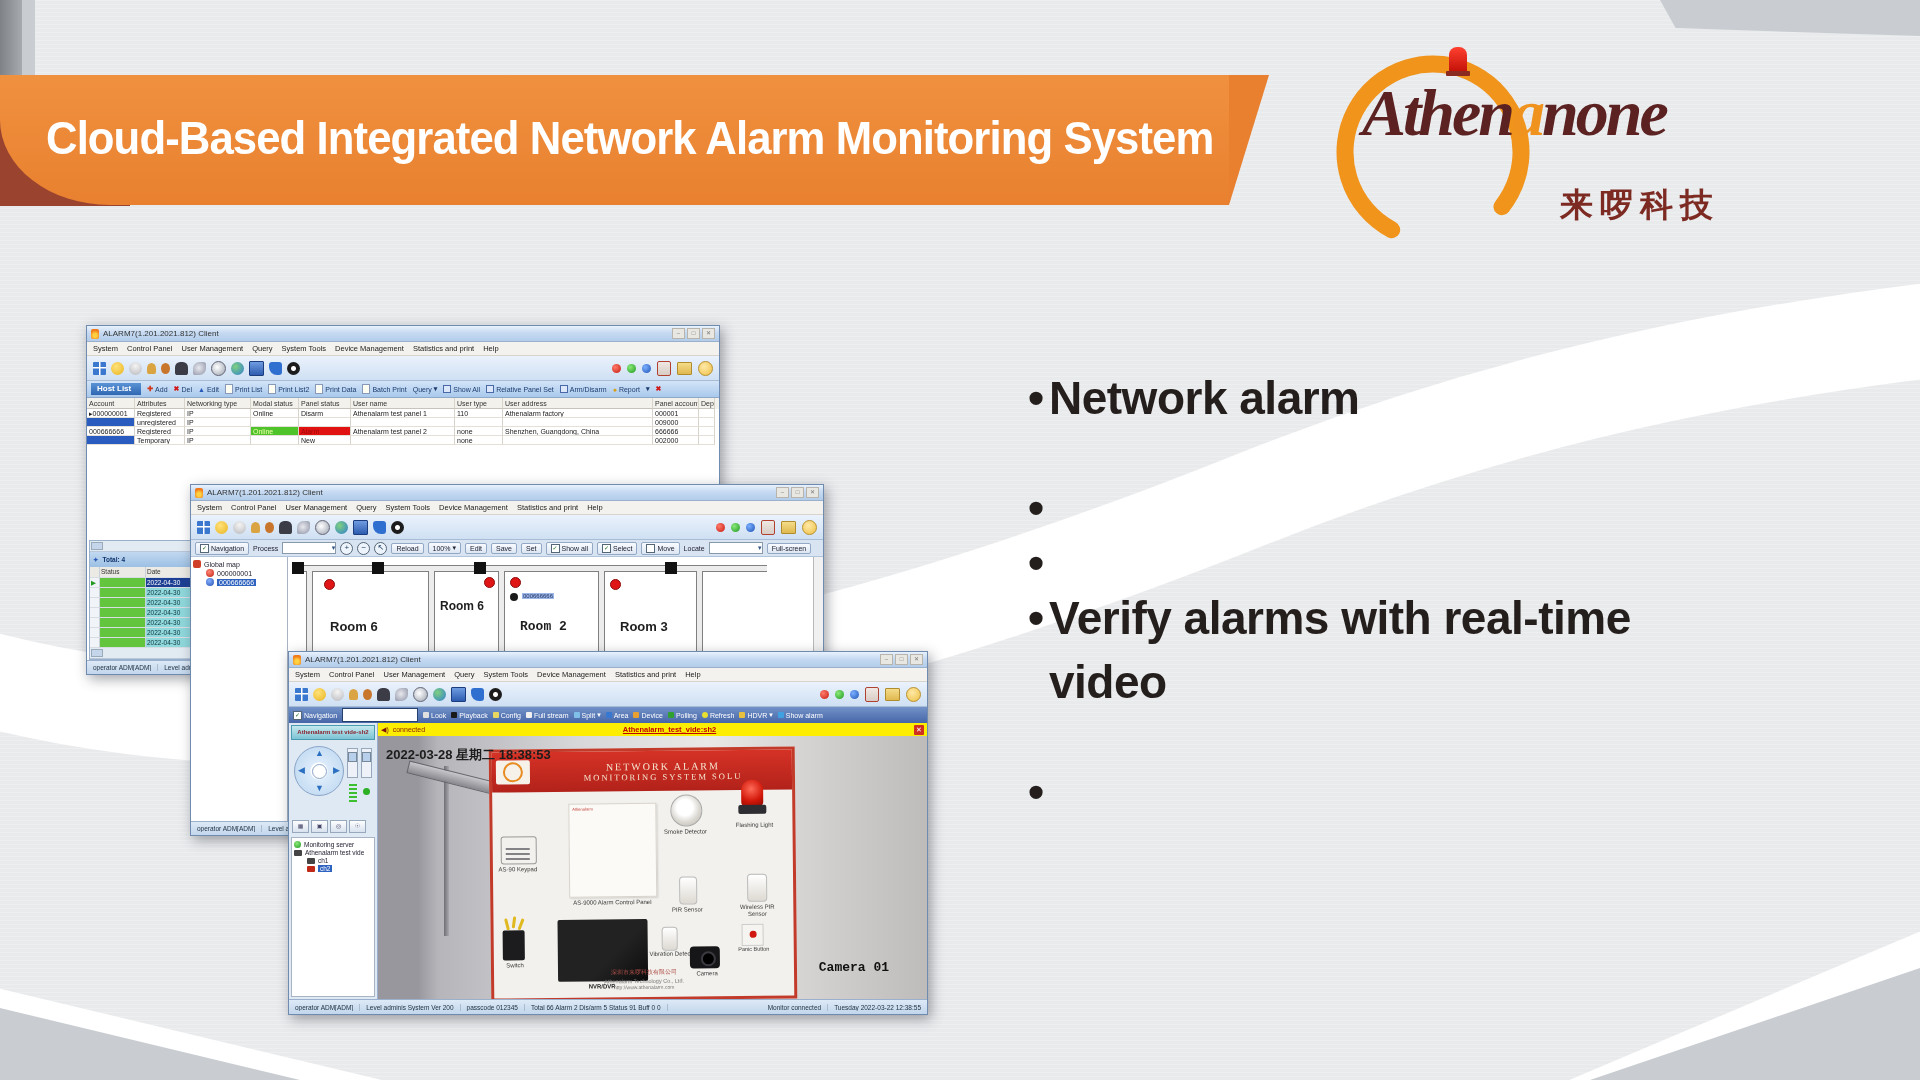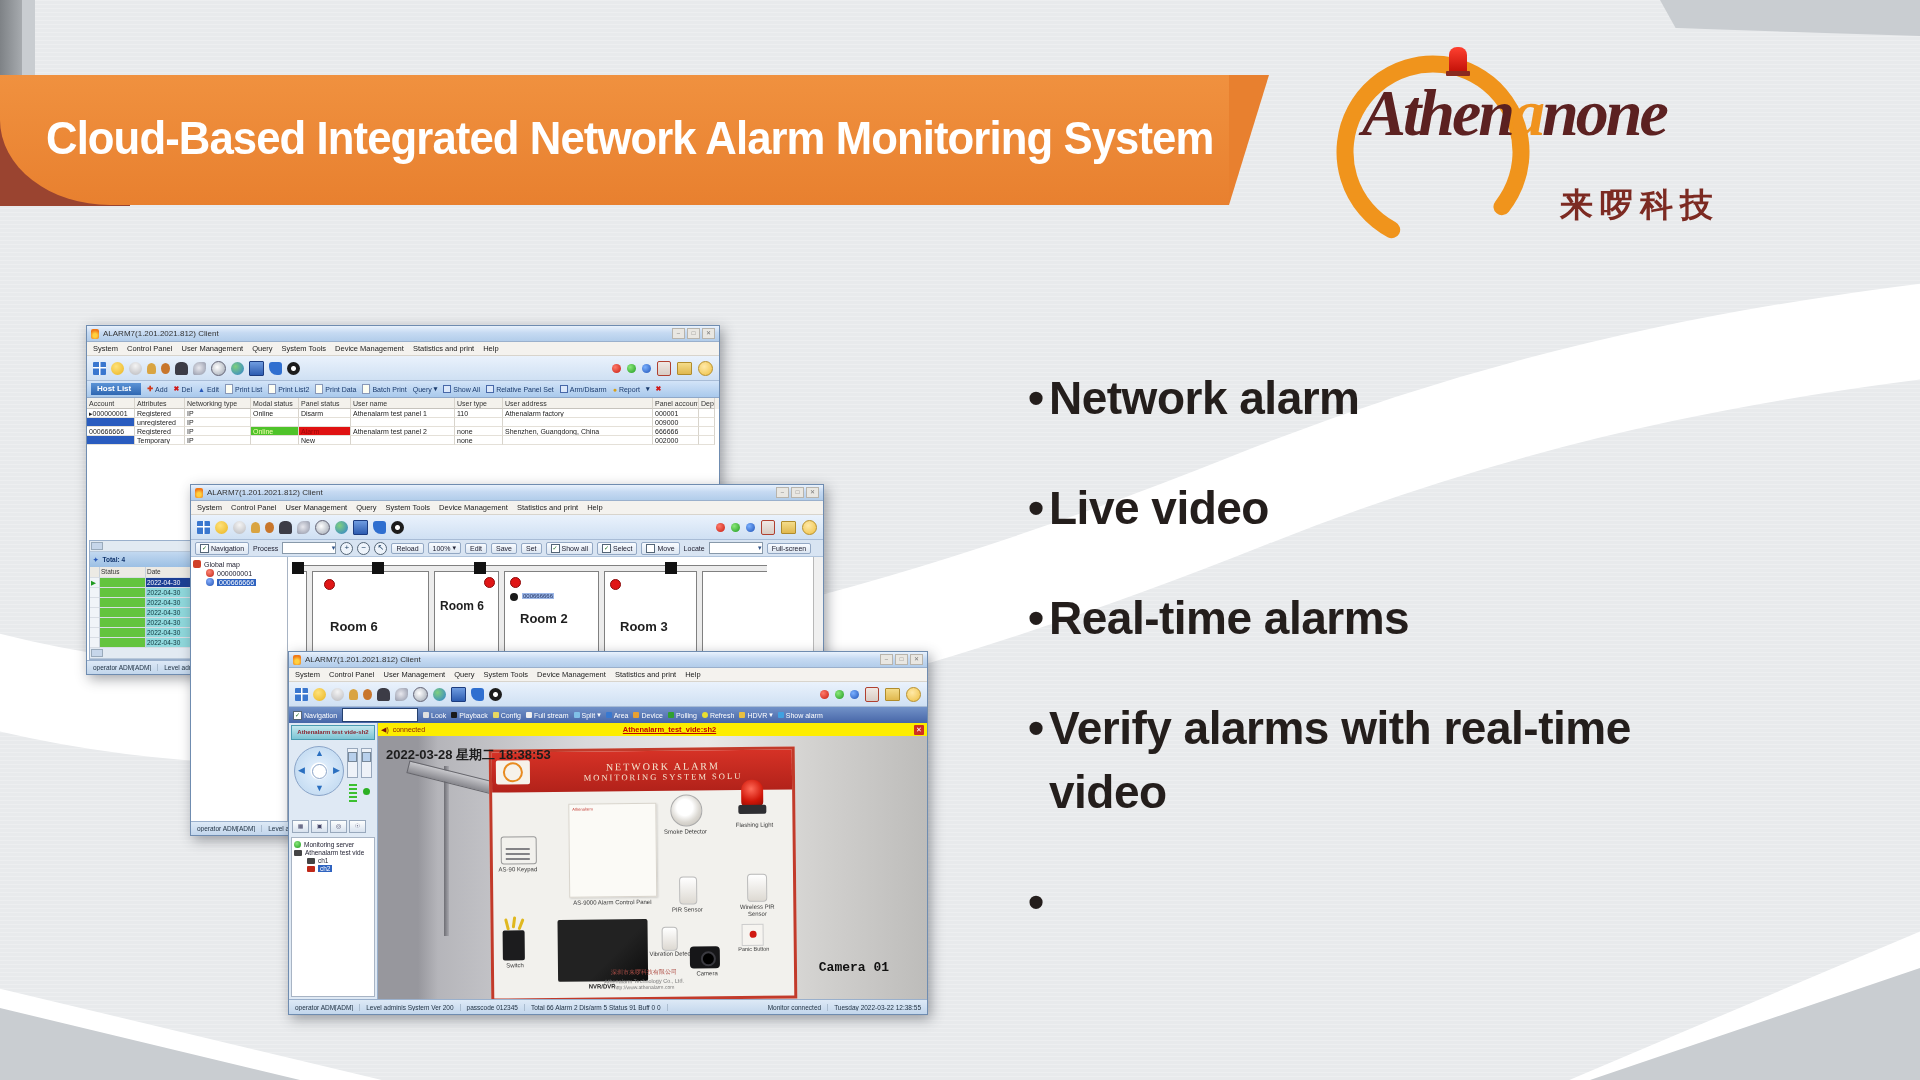--- a/index.html
+++ b/index.html
@@ -245,25 +245,23 @@
     <div class="logo-cn">来啰科技</div>
   </div>
 
   <div class="bullets">
     <div class="bullet">
         <span class="dot">•</span>
         <span>Network alarm</span>
       </div>
     <div class="bullet">
         <span class="dot">•</span>
-        <span>Live video</span>
       </div>
     <div class="bullet">
         <span class="dot">•</span>
-        <span>Real-time alarms</span>
       </div>
     <div class="bullet">
         <span class="dot">•</span>
         <span>Verify alarms with real-time video</span>
       </div>
     <div class="bullet">
         <span class="dot">•</span>
       </div>
   </div>
 
@@ -609,21 +607,21 @@
         <div class="wallv" style="left:310px;top:14px;height:145px;"></div>
         <div class="wallv" style="left:408px;top:14px;height:145px;"></div>
         <span class="rdot" style="left:36px;top:22px;"></span>
         <span class="rdot" style="left:196px;top:20px;"></span>
         <span class="rdot" style="left:222px;top:20px;"></span>
         <span class="rdot" style="left:322px;top:22px;"></span>
         <span class="kdot" style="left:222px;top:36px;"></span>
         <span class="mlabel" style="left:234px;top:36px;">000666666</span>
         <span class="room" style="left:42px;top:62px;">Room 6</span>
         <span class="room" style="left:152px;top:42px;font-size:12px;">Room 6</span>
-        <span class="room" style="left:232px;top:54px;">Room 2</span>
+        <span class="room" style="left:232px;top:62px;font-family:Liberation Mono, monospace;">Room 2</span>
         <span class="room" style="left:332px;top:62px;">Room 3</span>
       </div>
       <div class="w2-scroll"></div>
     </div>
     <div class="statusbar">
       <span class="seg">operator ADM[ADM]</span>
       <span class="seg">Level admini</span>
     </div>
   </div>
 

